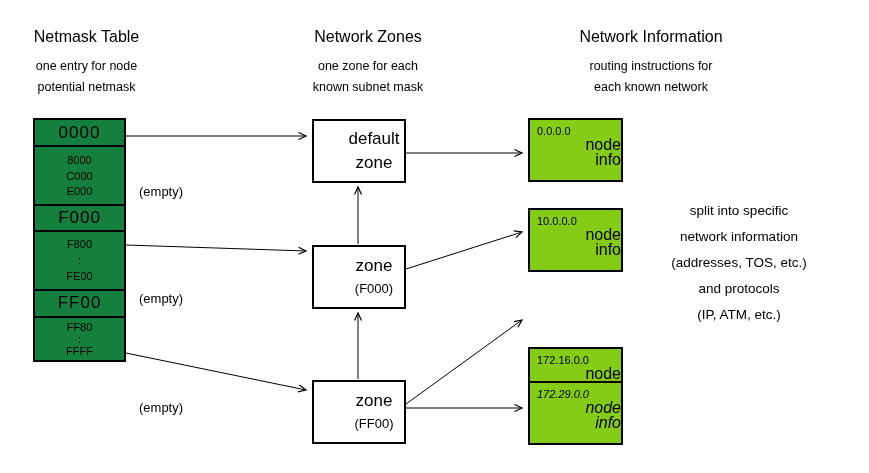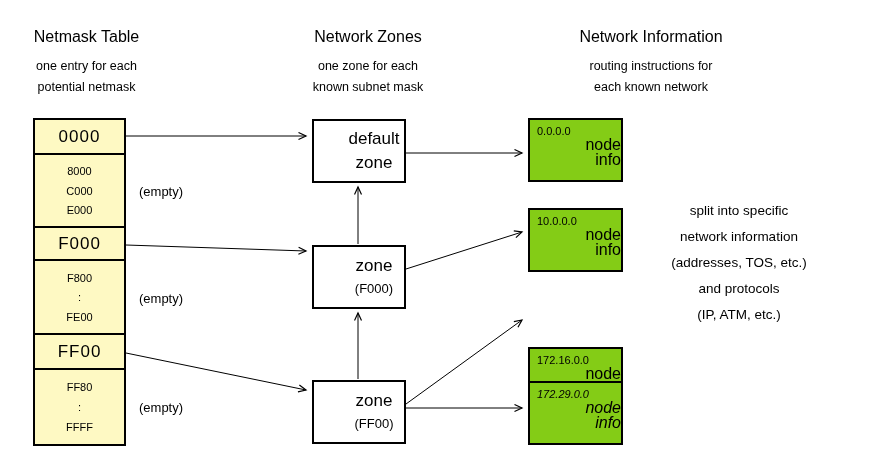--- a/index.html
+++ b/index.html
@@ -12,22 +12,22 @@
   
   .hdr { position:absolute; text-align:center; }
   .hdr-title { font-size:16px; line-height:20px; margin-bottom:9px; }
   .hdr-sub   { font-size:12.5px; line-height:21px; }
   #hdr-netmask { left:4px;   top:27px; width:165px; }
   #hdr-zones   { left:286px; top:27px; width:164px; }
   #hdr-info    { left:556px; top:27px; width:190px; }
 
   
   #netmask-table {
-    position:absolute; left:33px; top:118px; width:93px; height:328px;
-    border:2px solid #000; display:flex; flex-direction:column; z-index:2; background:#fef9c3;
+    position:absolute; left:33px; top:118px; width:93px; height:244px;
+    border:2px solid #000; display:flex; flex-direction:column; z-index:2; background:#15803d;
   }
   .nm-entry {
     border-bottom:2px solid #000; display:flex; align-items:center; justify-content:center;
     font-size:17px; letter-spacing:1px;
   }
   .nm-range {
     border-bottom:2px solid #000; display:flex; flex-direction:column; align-items:center;
     justify-content:space-evenly; font-size:11px; line-height:12px; padding:3px 0;
   }
   .nm-range:last-child { border-bottom:none; flex:1; }
@@ -92,21 +92,21 @@
     <line x1="358" y1="244" x2="358" y2="187" stroke="#000" stroke-width="1" marker-end="url(#arw)"></line>
     <line x1="406" y1="269" x2="522" y2="232" stroke="#000" stroke-width="1" marker-end="url(#arw)"></line>
     <line x1="126" y1="353" x2="306" y2="390" stroke="#000" stroke-width="1" marker-end="url(#arw)"></line>
     <line x1="358" y1="379" x2="358" y2="313" stroke="#000" stroke-width="1" marker-end="url(#arw)"></line>
     <line x1="406" y1="404" x2="522" y2="320" stroke="#000" stroke-width="1" marker-end="url(#arw)"></line>
     <line x1="406" y1="408" x2="522" y2="408" stroke="#000" stroke-width="1" marker-end="url(#arw)"></line>
   </svg>
 
   <div class="hdr" id="hdr-netmask">
     <div class="hdr-title">Netmask Table</div>
-    <div class="hdr-sub">one entry for each</div>
+    <div class="hdr-sub">one entry for node</div>
     <div class="hdr-sub">potential netmask</div>
   </div>
   <div class="hdr" id="hdr-zones">
     <div class="hdr-title">Network Zones</div>
     <div class="hdr-sub">one zone for each</div>
     <div class="hdr-sub">known subnet mask</div>
   </div>
   <div class="hdr" id="hdr-info">
     <div class="hdr-title">Network Information</div>
     <div class="hdr-sub">routing instructions for</div>

